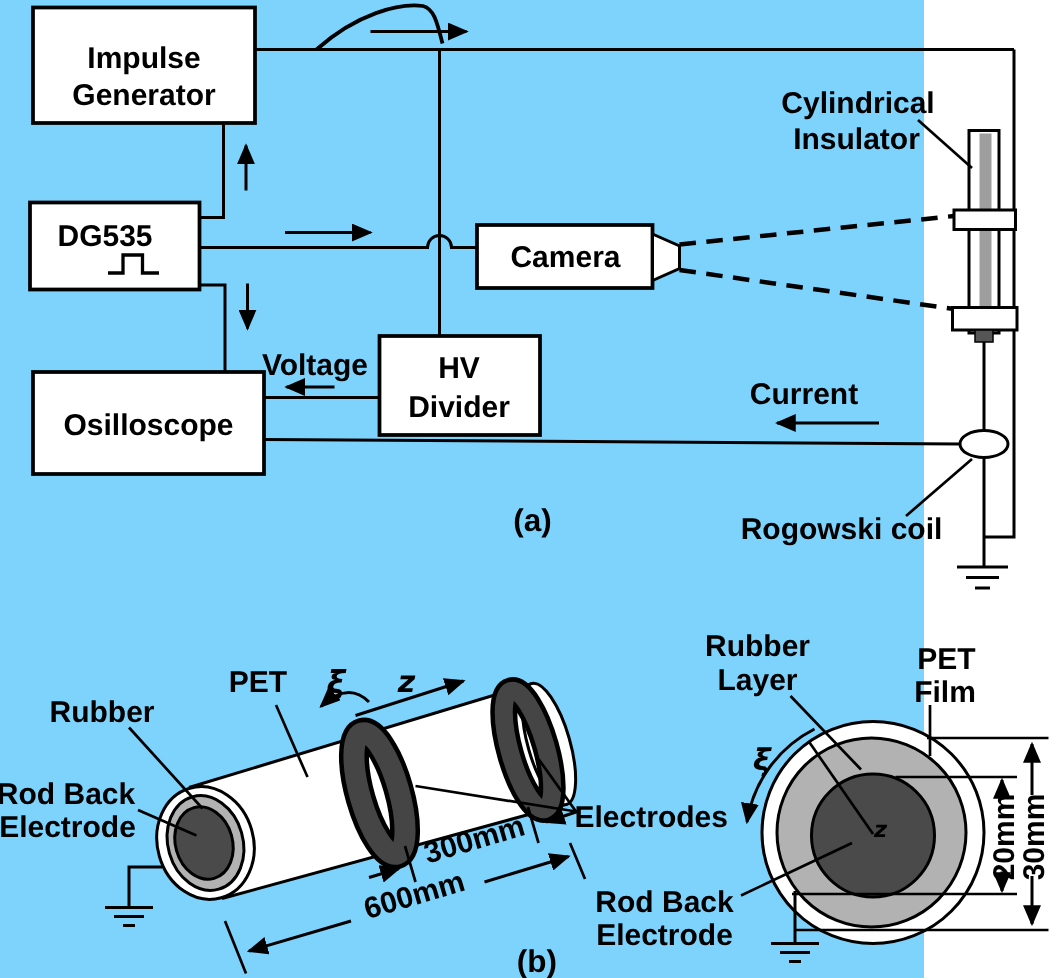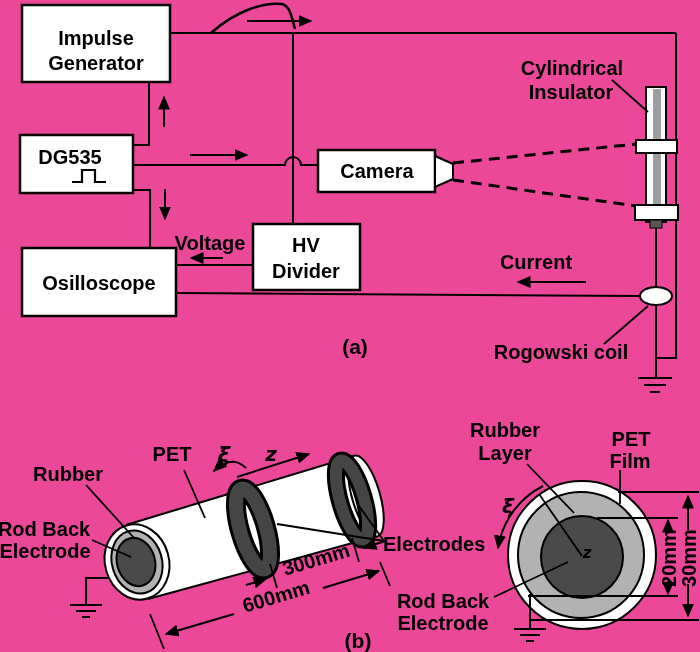--- a/index.html
+++ b/index.html
@@ -1,16 +1,16 @@
 <!DOCTYPE html>
 <html><head>
 <meta charset="utf-8">
 <style>
   html,body{margin:0;padding:0;background:#ffffff;}
-  .stage{width:700px;height:652px;position:relative;background:#ec4899;}
+  .stage{width:616px;height:652px;position:relative;background:#7dd3fc;}
   svg{display:block;}
   svg text{fill:#000;stroke:none;font-family:"Liberation Sans","DejaVu Sans",sans-serif;font-weight:700;}
   .t20{font-size:20px;}
   .t21{font-size:21px;}
   .t15{font-size:15px;}
   .it{font-style:italic;font-family:"DejaVu Sans","Liberation Sans",sans-serif;}
   .ln{stroke:#000;stroke-width:2;fill:none;}
   .thin{stroke:#000;stroke-width:1.8;fill:none;}
   .ln25{stroke:#000;stroke-width:2.5;fill:none;}
   .dash{stroke:#000;stroke-width:3;fill:none;stroke-dasharray:11 7;}

